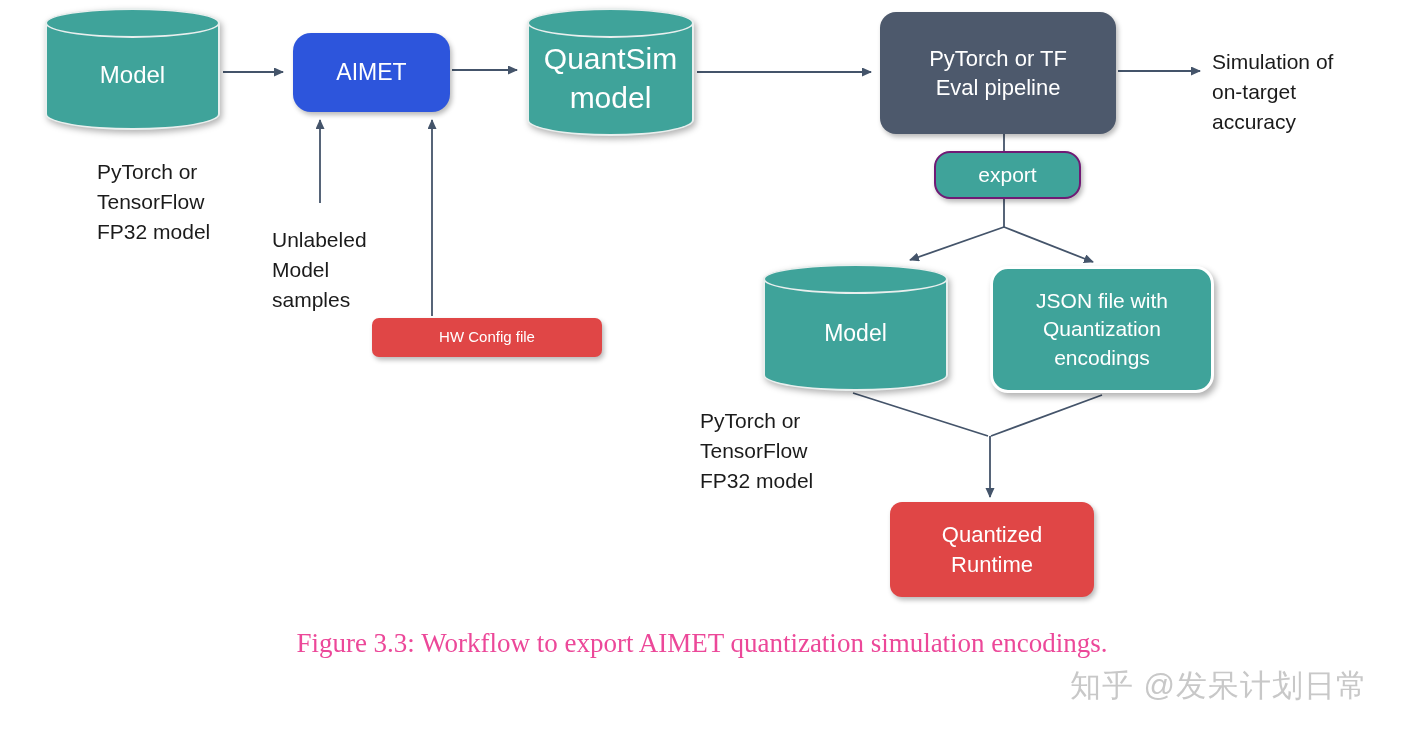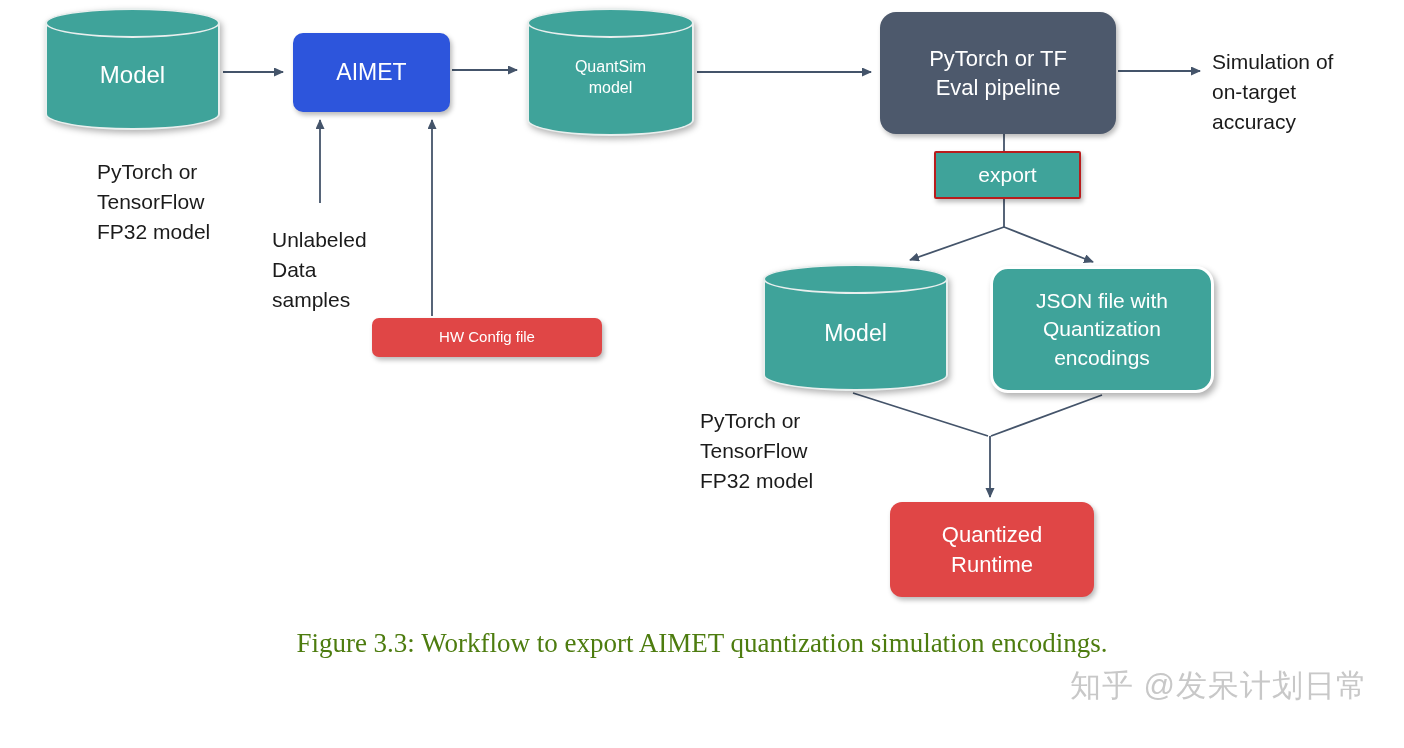--- a/index.html
+++ b/index.html
@@ -11,21 +11,21 @@
     position:relative;width:1404px;height:748px;background:#fff;overflow:hidden;
     font-family:"Liberation Sans",sans-serif;color:var(--text);
   }
   .arrows{position:absolute;left:0;top:0;width:1404px;height:748px;pointer-events:none;}
   .arrows line{stroke:var(--arrow);stroke-width:1.8;fill:none;}
   .arrows marker path{fill:var(--arrow);}
   .node{
     position:absolute;box-sizing:border-box;display:flex;align-items:center;justify-content:center;
     text-align:center;color:#fff;
   }
-  .rounded{border-radius:10px;box-shadow:2px 3px 5px rgba(0,0,0,.28);}
+  .rounded{border-radius:18px;box-shadow:2px 3px 5px rgba(0,0,0,.28);}
   .blue{background:var(--blue);}
   .slate{background:var(--slate);text-align:center;}
   .red{background:var(--red);}
   .teal{background:var(--teal);}
   .label{white-space:pre-line;line-height:1.34;}
   .cyl{position:absolute;filter:drop-shadow(2px 3px 3px rgba(0,0,0,.30));}
   .cyl-top{
     position:absolute;left:0;top:0;width:100%;height:30px;border-radius:50%;
     background:var(--teal);border:2px solid #e9efee;box-sizing:border-box;z-index:2;
   }
@@ -34,21 +34,21 @@
     border-radius:0 0 50% 50% / 0 0 16px 16px;border:2px solid #e9efee;border-top:none;
     box-sizing:border-box;z-index:1;
   }
   .cyl-label{
     position:absolute;left:0;top:0;right:0;bottom:0;z-index:3;display:flex;align-items:center;justify-content:center;
     text-align:center;color:#fff;padding-top:12px;white-space:pre-line;line-height:1.3;
   }
   .caption{position:absolute;color:var(--text);white-space:pre-line;margin-top:20px;}
   .figure-caption{
     position:absolute;left:0;right:0;top:628px;text-align:center;
-    font-family:"Liberation Serif",serif;font-size:27px;color:#4d7c0f;
+    font-family:"Liberation Serif",serif;font-size:27px;color:#ec4899;
   }
   .watermark{
     position:absolute;right:36px;top:665px;font-size:31px;letter-spacing:1px;
     color:var(--watermark);font-family:"Liberation Sans",sans-serif;
   }
 </style>
 </head>
 <body>
 
 <div class="stage">
@@ -83,42 +83,42 @@
 TensorFlow
 FP32 model</div>
 
   <div class="node rounded blue" style="left:293px;top:33px;width:157px;height:79px;font-size:23px">
     <span class="label">AIMET</span>
   </div>
 
   <div class="cyl" style="left:527px;top:8px;width:167px;height:128px">
     <div class="cyl-top"></div>
     <div class="cyl-body"></div>
-    <div class="cyl-label" style="font-size:16px">QuantSim
+    <div class="cyl-label" style="font-size:30px">QuantSim
 model</div>
   </div>
 
   <div class="node rounded slate" style="left:880px;top:12px;width:236px;height:122px;font-size:22px;border-radius:16px">
     <span class="label">PyTorch or TF
 Eval pipeline</span>
   </div>
 
   <div class="caption" style="left:1212px;top:27px;font-size:21px;line-height:30px">Simulation of
 on-target
 accuracy</div>
 
   <div class="caption" style="left:272px;top:205px;font-size:21px;line-height:30px">Unlabeled
-Data
+Model
 samples</div>
 
   <div class="node rounded red" style="left:372px;top:318px;width:230px;height:39px;font-size:15px;border-radius:7px">
     <span class="label">HW Config file</span>
   </div>
 
-  <div class="node rounded teal" style="left:934px;top:151px;width:147px;height:48px;font-size:21px;border:2px solid #b91c1c;border-radius:2px">
+  <div class="node rounded teal" style="left:934px;top:151px;width:147px;height:48px;font-size:21px;border:2px solid #701a75;border-radius:16px">
     <span class="label">export</span>
   </div>
 
   <div class="cyl" style="left:763px;top:264px;width:185px;height:127px">
     <div class="cyl-top"></div>
     <div class="cyl-body"></div>
     <div class="cyl-label" style="font-size:23px">Model</div>
   </div>
   <div class="caption" style="left:700px;top:386px;font-size:21px;line-height:30px">PyTorch or
 TensorFlow

